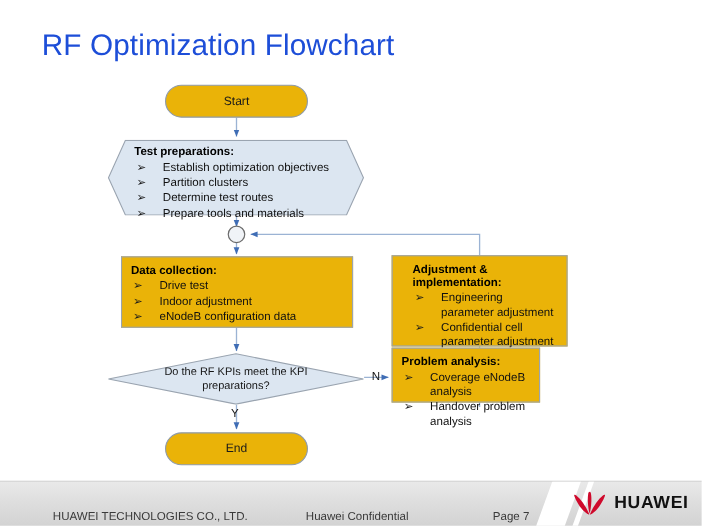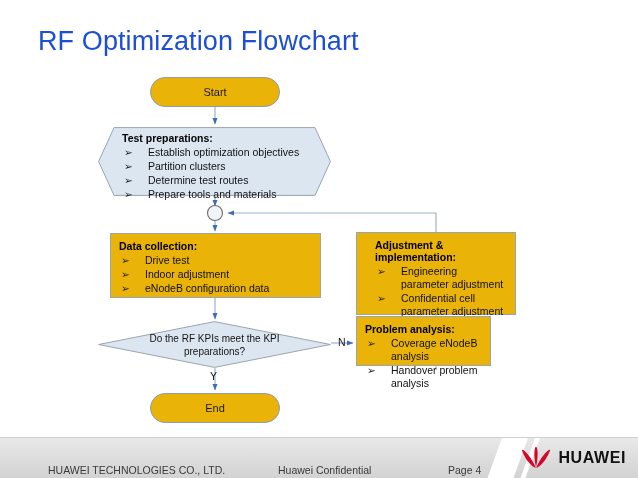--- a/index.html
+++ b/index.html
@@ -287,21 +287,21 @@
     </div>
 
   </div>
 
   <div id="footer">
     <div id="footer-slash"></div>
     <div id="footer-slash2"></div>
 
     <div class="foot-txt" id="foot-company">HUAWEI TECHNOLOGIES CO., LTD.</div>
     <div class="foot-txt" id="foot-conf">Huawei Confidential</div>
-    <div class="foot-txt" id="foot-page">Page 4</div>
+    <div class="foot-txt" id="foot-page">Page 7</div>
 
     <div id="logo">
       <svg id="logo-mark" width="30" height="22" viewBox="0 0 60 44">
         <g fill="#CF0A2C">
           <path d="M29.2,40.5 C26.5,33.5 20.5,23.5 15,16.5 C10.5,10.8 6.5,7.2 3.5,5.6
                    C2.3,5.0 1.6,5.6 2.0,7.0 C3.4,12.2 8.8,22.5 14.5,29.6
                    C19.6,36.0 25.0,40.2 28.4,41.6 C29.3,41.9 29.5,41.3 29.2,40.5 Z"></path>
           <path d="M30.8,40.5 C33.5,33.5 39.5,23.5 45,16.5 C49.5,10.8 53.5,7.2 56.5,5.6
                    C57.7,5.0 58.4,5.6 58.0,7.0 C56.6,12.2 51.2,22.5 45.5,29.6
                    C40.4,36.0 35.0,40.2 31.6,41.6 C30.7,41.9 30.5,41.3 30.8,40.5 Z"></path>

